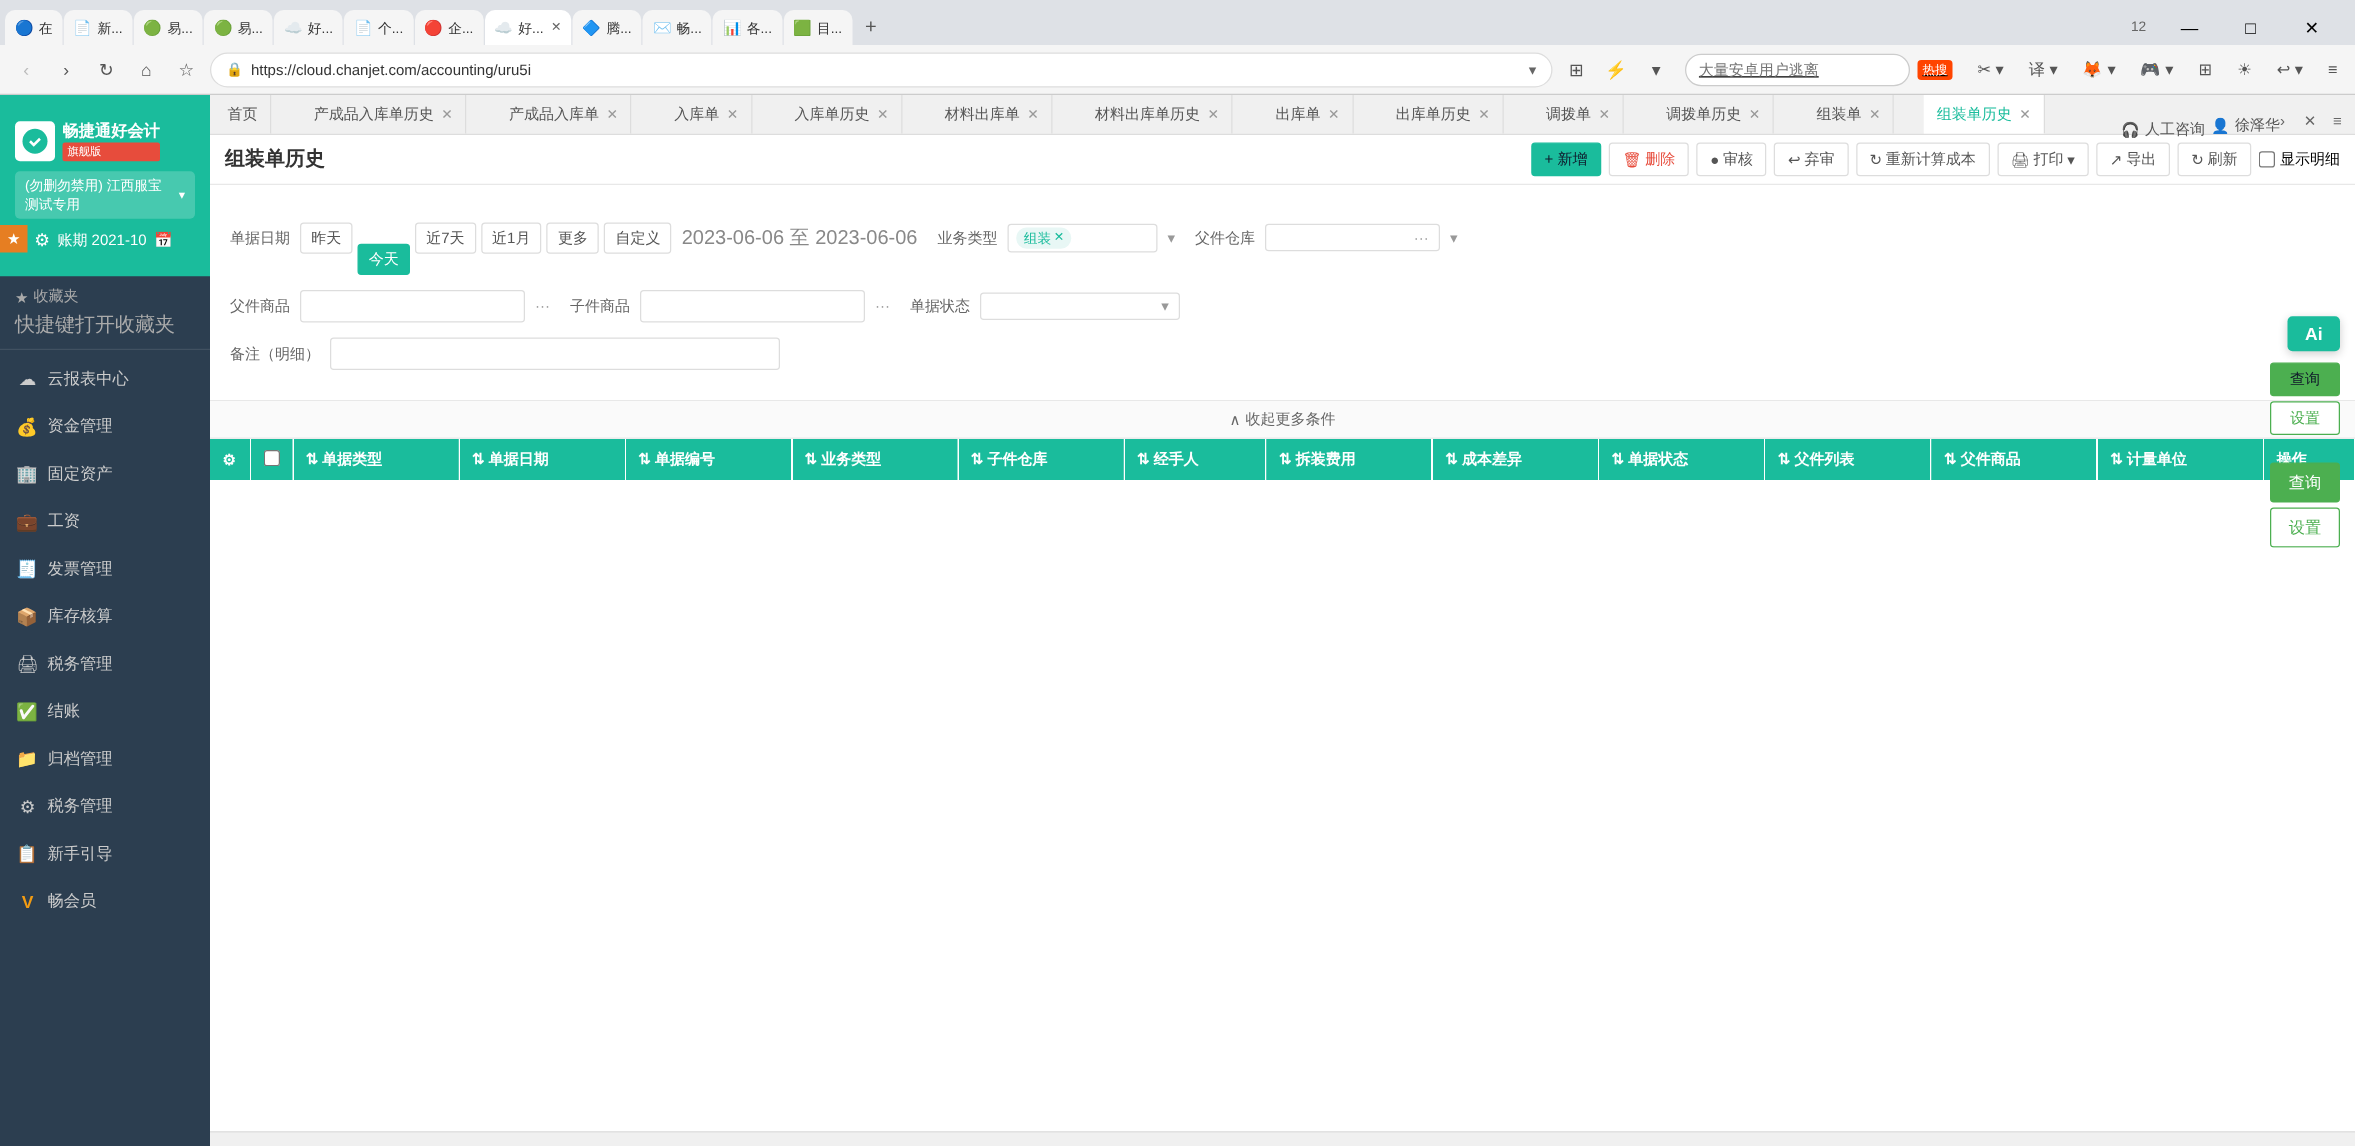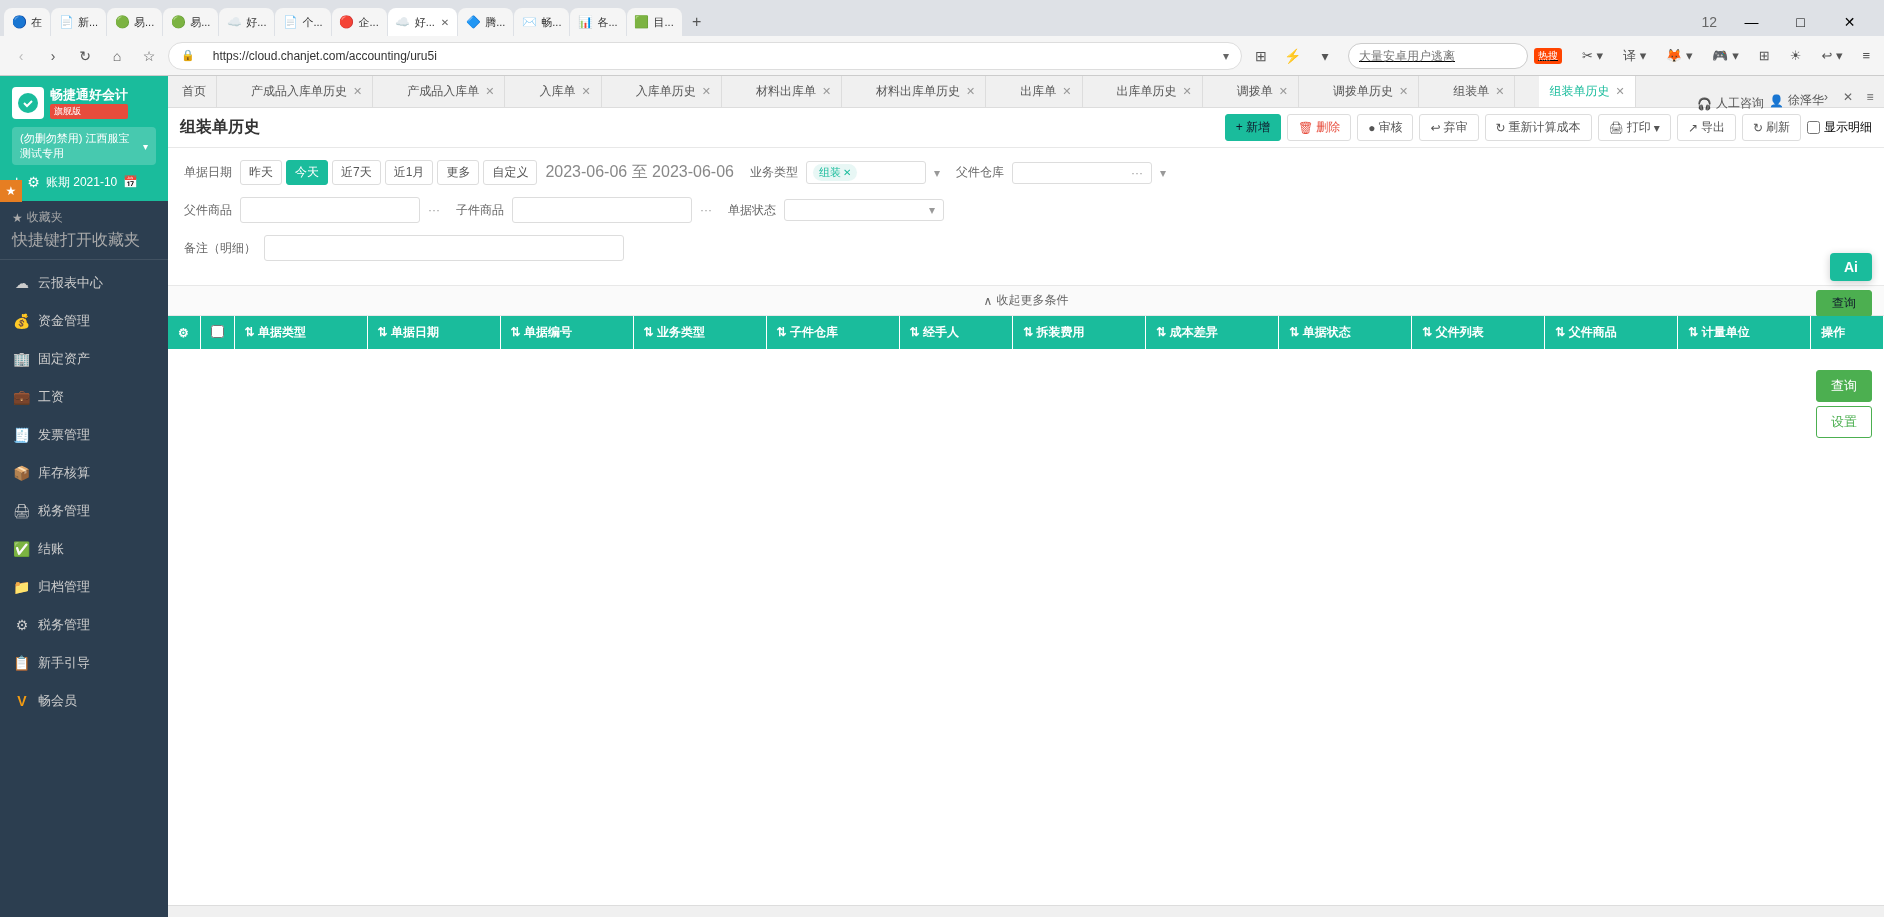--- a/index.html
+++ b/index.html
@@ -13,33 +13,33 @@
     .tab-close { color: #666; font-size: 10px; margin-left: 2px; cursor: pointer; }
     .new-tab-btn { width: 28px; height: 28px; display: flex; align-items: center; justify-content: center; font-size: 16px; color: #555; cursor: pointer; }
     .tab-controls { display: flex; align-items: center; gap: 4px; margin-left: auto; padding-right: 8px; }
     .win-btn { width: 45px; height: 28px; display: flex; align-items: center; justify-content: center; font-size: 14px; cursor: pointer; }
 
     .address-bar { display: flex; align-items: center; height: 40px; background: #f5f5f5; padding: 0 8px; gap: 6px; border-bottom: 1px solid #ccc; }
     .nav-btn { width: 26px; height: 26px; display: flex; align-items: center; justify-content: center; border-radius: 50%; cursor: pointer; font-size: 14px; color: #555; }
     .nav-btn.disabled { color: #bbb; cursor: default; }
     .address-input { flex: 1; height: 28px; border: 1px solid #ddd; border-radius: 14px; padding: 0 12px; font-size: 12px; background: white; display: flex; align-items: center; gap: 6px; }
     .address-input .lock { color: #4caf50; font-size: 11px; }
-    .address-text { font-size: 12px; color: #333; margin-left: 12px; }
+    .address-text { font-size: 12px; color: #333; }
     .search-bar { display: flex; align-items: center; gap: 6px; padding: 0 4px; text-decoration: underline; }
     .search-input { height: 26px; border: 1px solid #ccc; border-radius: 13px; padding: 0 10px; font-size: 12px; width: 180px; }
     .hot-tag { background: #ff4400; color: white; font-size: 10px; padding: 1px 4px; border-radius: 3px; }
     .toolbar-right { display: flex; align-items: center; gap: 8px; margin-left: 4px; font-size: 13px; color: #555; }
     .toolbar-btn { padding: 2px 6px; cursor: pointer; border-radius: 3px; }
 
     
     .app-container { display: flex; height: calc(100vh - 76px); }
 
     
     .sidebar { width: 168px; background: #2c3e50; color: white; display: flex; flex-direction: column; flex-shrink: 0; }
-    .sidebar-header { background: #1abc9c; padding: 10px 12px; display: flex; flex-direction: column; gap: 4px; }
+    .sidebar-header { background: #1abc9c; padding: 20px 12px; display: flex; flex-direction: column; gap: 4px; }
     .sidebar-logo { display: flex; align-items: center; gap: 6px; }
     .logo-icon { width: 32px; height: 32px; background: white; border-radius: 4px; display: flex; align-items: center; justify-content: center; }
     .logo-text { color: white; font-size: 13px; font-weight: bold; }
     .logo-badge { background: #e74c3c; color: white; font-size: 9px; padding: 1px 4px; border-radius: 2px; }
     .company-selector { display: flex; align-items: center; gap: 4px; background: rgba(255,255,255,0.2); border-radius: 4px; padding: 4px 8px; margin-top: 4px; cursor: pointer; }
     .company-name { font-size: 11px; color: white; flex: 1; }
 
     .sidebar-favorites { padding: 8px 12px; border-bottom: 1px solid rgba(255,255,255,0.1); }
     .favorites-title { color: #aaa; font-size: 12px; margin-bottom: 4px; display: flex; align-items: center; gap: 4px; }
     .favorites-subtitle { color: #aaa; font-size: 16px; cursor: pointer; }
@@ -68,21 +68,21 @@
     .action-btn.primary { background: #1abc9c; color: #0f172a; border-color: #1abc9c; }
     .action-btn.danger { color: #e74c3c; }
 
     
     .filters-section { padding: 12px 16px; background: white; border-bottom: 1px solid #e8e8e8; }
     .filter-row { display: flex; align-items: center; gap: 16px; margin-bottom: 12px; }
     .filter-group { display: flex; align-items: center; gap: 8px; }
     .filter-label { color: #666; font-size: 12px; white-space: nowrap; }
     .date-filter { display: flex; align-items: center; gap: 4px; }
     .date-btn { padding: 3px 8px; border: 1px solid #ddd; border-radius: 3px; background: white; cursor: pointer; font-size: 12px; color: #555; }
-    .date-btn.active { background: #1abc9c; color: white; border-color: #1abc9c; }
+    .date-btn.active { background: #1abc9c; color: white; border-color: #1abc9c; margin-top: 35px; }
     .date-range { font-size: 16px; color: #888; }
     .tag-input { display: flex; align-items: center; gap: 4px; border: 1px solid #ddd; border-radius: 3px; padding: 2px 6px; min-width: 120px; background: white; }
     .tag { display: flex; align-items: center; gap: 2px; background: #e8f7f5; color: #1abc9c; padding: 1px 6px; border-radius: 10px; font-size: 11px; }
     .tag-close { cursor: pointer; font-size: 10px; }
     .filter-input { border: 1px solid #ddd; border-radius: 3px; padding: 3px 6px; font-size: 12px; min-width: 180px; height: 26px; }
     .filter-select { display: flex; align-items: center; border: 1px solid #ddd; border-radius: 3px; padding: 3px 8px; background: white; cursor: pointer; font-size: 12px; min-width: 140px; gap: 4px; }
     .filter-dots { color: #999; cursor: pointer; }
 
     .collapse-bar { display: flex; align-items: center; justify-content: center; padding: 6px; background: #fafafa; border-bottom: 1px solid #e8e8e8; cursor: pointer; color: #666; font-size: 12px; gap: 4px; }
 
@@ -150,21 +150,21 @@
     <div class="tab">
       <span style="font-size:12px;">📊</span>
       <span>各...</span>
     </div>
     <div class="tab">
       <span style="font-size:12px;">🟩</span>
       <span>目...</span>
     </div>
     <div class="new-tab-btn">+</div>
     <div class="tab-controls">
-      <div style="display:flex;align-items:center;gap:2px;font-size:14px;color:#666;padding:0 8px;">
+      <div style="display:flex;align-items:center;gap:2px;font-size:11px;color:#666;padding:0 8px;">
         <span>12</span>
       </div>
       <div class="win-btn">—</div>
       <div class="win-btn">□</div>
       <div class="win-btn close">✕</div>
     </div>
   </div>
 
   <div class="address-bar">
     <div class="nav-btn disabled">‹</div>

